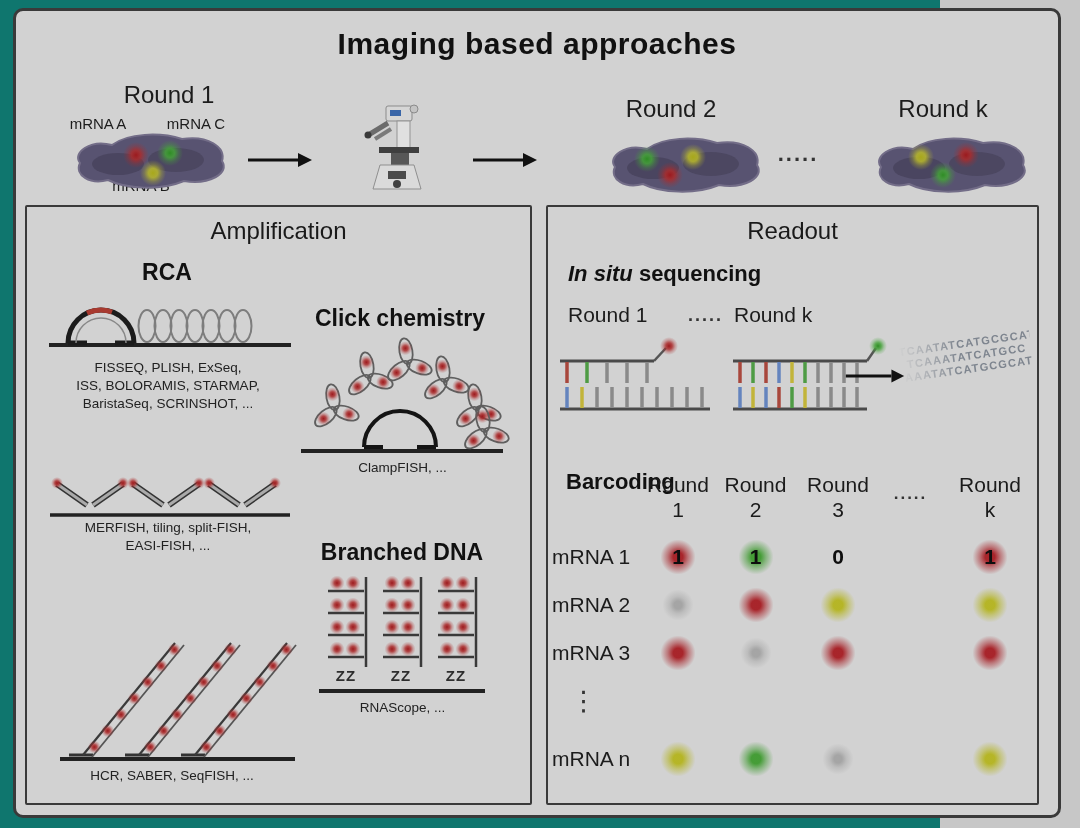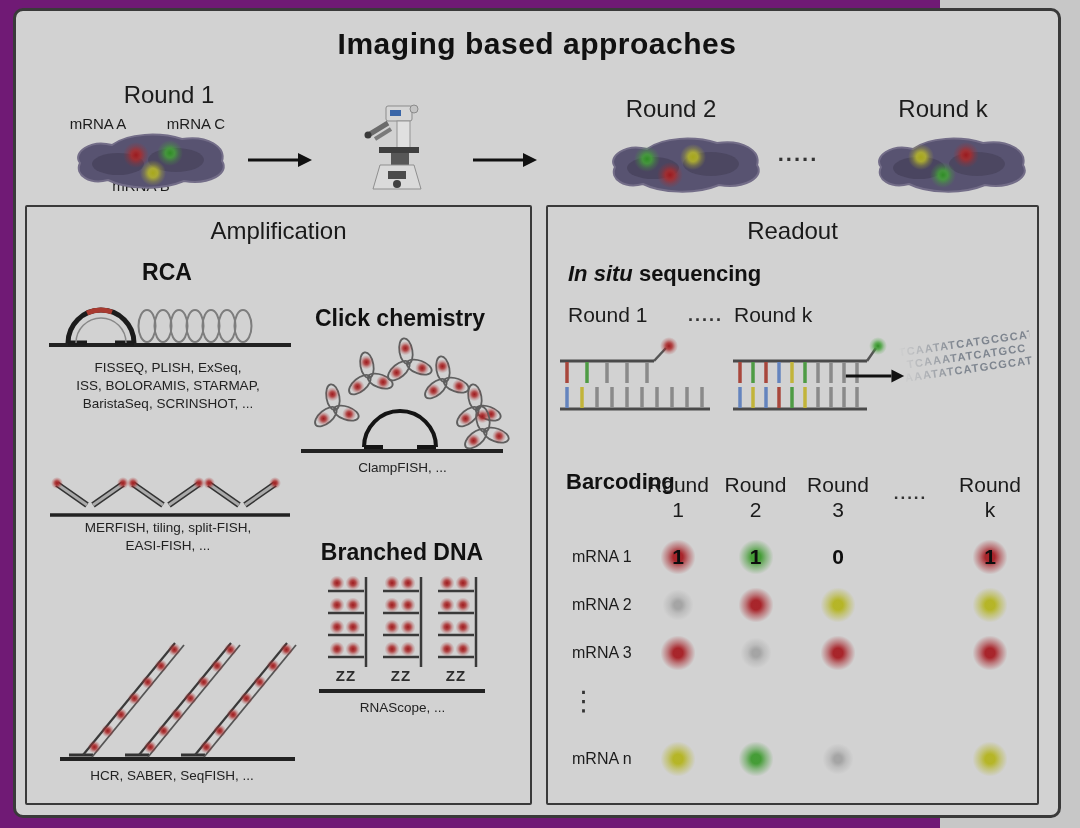--- a/index.html
+++ b/index.html
@@ -1,18 +1,18 @@
 <!DOCTYPE html>
 <html><head>
 <meta charset="utf-8">
 <style>
   html,body{margin:0;padding:0;background:#c7c7c7;width:1080px;height:828px;overflow:hidden;
     font-family:"Liberation Sans", sans-serif;}
   .abs{position:absolute;}
-  .page{position:relative;width:940px;height:828px;background:#701a75;}
+  .page{position:relative;width:940px;height:828px;background:#0f766e;}
   .frame{position:absolute;left:13px;top:8px;width:1042px;height:804px;background:#d2d2d2;
     border:3px solid #3a3a3a;border-radius:10px;}
   .title{position:absolute;left:0;top:16px;width:100%;text-align:center;
     font-size:30px;font-weight:bold;color:#111;letter-spacing:.5px;}
   .lbl{position:absolute;text-align:center;color:#1c1c1c;}
   .round-lbl{font-size:24px;}
   .mrna-lbl{font-size:15px;}
   .dots-lbl{font-size:22px;font-weight:bold;letter-spacing:2px;color:#333;}
   .panel{position:absolute;border:2px solid #3a3a3a;background:#d2d2d2;border-radius:2px;}
   .panel-title{position:absolute;top:10px;left:0;width:100%;text-align:center;font-size:24px;color:#1a1a1a;}
@@ -27,21 +27,21 @@
     font-size:11px;letter-spacing:1.2px;line-height:13px;text-align:right;
     -webkit-mask-image:linear-gradient(to right,transparent,black 45%);
     mask-image:linear-gradient(to right,transparent,black 45%);}
   .bc-title{position:absolute;font-size:22px;font-weight:bold;color:#111;margin-top:24px;}
   .bc-head,.bc-rows{position:absolute;left:0;width:100%;}
   .bc-hrow,.bc-row{display:grid;grid-template-columns:95px 70px 85px 80px 65px 94px;align-items:center;}
   .bc-hcell{text-align:center;font-size:21px;color:#1b1b1b;line-height:1.18;}
   .hdr-dots{font-size:17px;font-weight:bold;letter-spacing:2px;color:#333;transform:translateY(-4px);}
   .bc-row{height:48px;}
   .bc-row:nth-child(5){margin-top:10px;}
-  .bc-label{font-size:16px;color:#1c1c1c;padding-left:24px;}
+  .bc-label{font-size:21px;color:#1c1c1c;padding-left:4px;}
   .bc-vrow .bc-label{font-size:27px;padding-left:22px;color:#333;}
   .bc-cell{display:flex;align-items:center;justify-content:center;}
   .bc-dot{width:40px;height:40px;border-radius:50%;display:flex;align-items:center;justify-content:center;
     font-weight:bold;font-size:21px;color:#0e0e0e;}
   .bc-dot[data-dot="red"]{background:radial-gradient(circle,rgba(166,28,34,.95) 0 17%,rgba(166,28,34,.5) 36%,rgba(166,28,34,0) 62%);}
   .bc-dot[data-dot="green"]{background:radial-gradient(circle,rgba(62,154,47,.95) 0 17%,rgba(62,154,47,.5) 36%,rgba(62,154,47,0) 62%);}
   .bc-dot[data-dot="yellow"]{background:radial-gradient(circle,rgba(180,180,30,.95) 0 17%,rgba(180,180,30,.5) 36%,rgba(180,180,30,0) 62%);}
   .bc-dot[data-dot="faint"]{background:radial-gradient(circle,rgba(150,150,150,.75) 0 14%,rgba(150,150,150,.35) 30%,rgba(150,150,150,0) 55%);}
   .zz{position:absolute;width:48px;text-align:center;font-size:15px;font-weight:bold;color:#2e2e2e;letter-spacing:1px;}
 </style>

